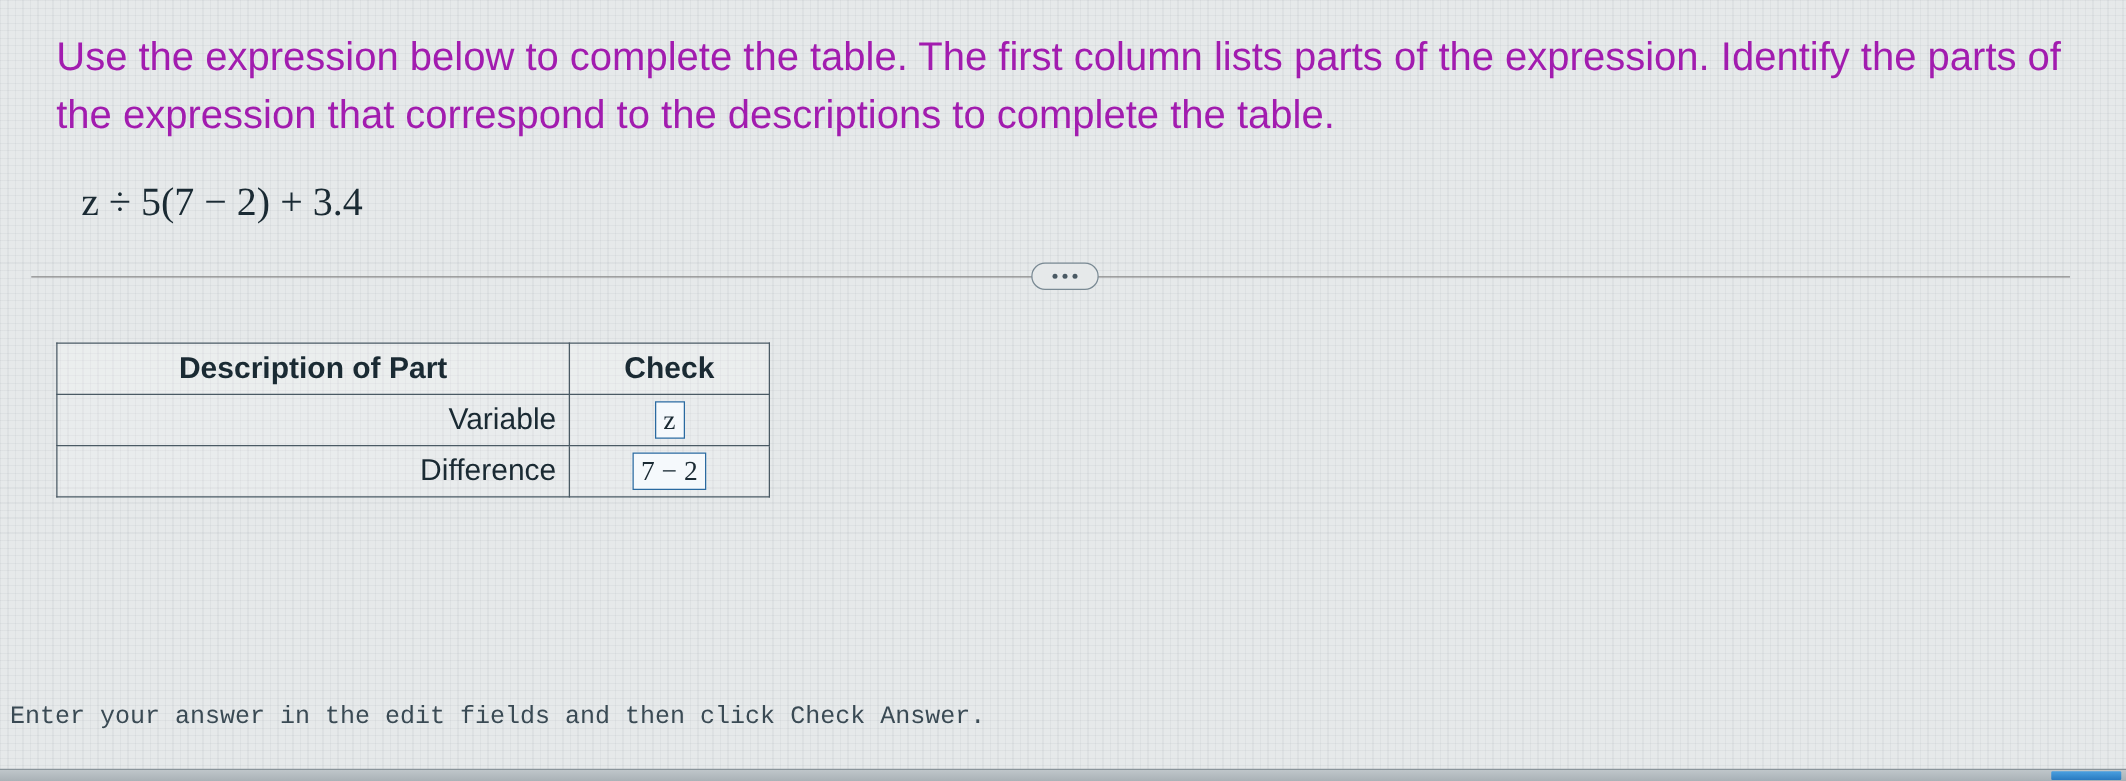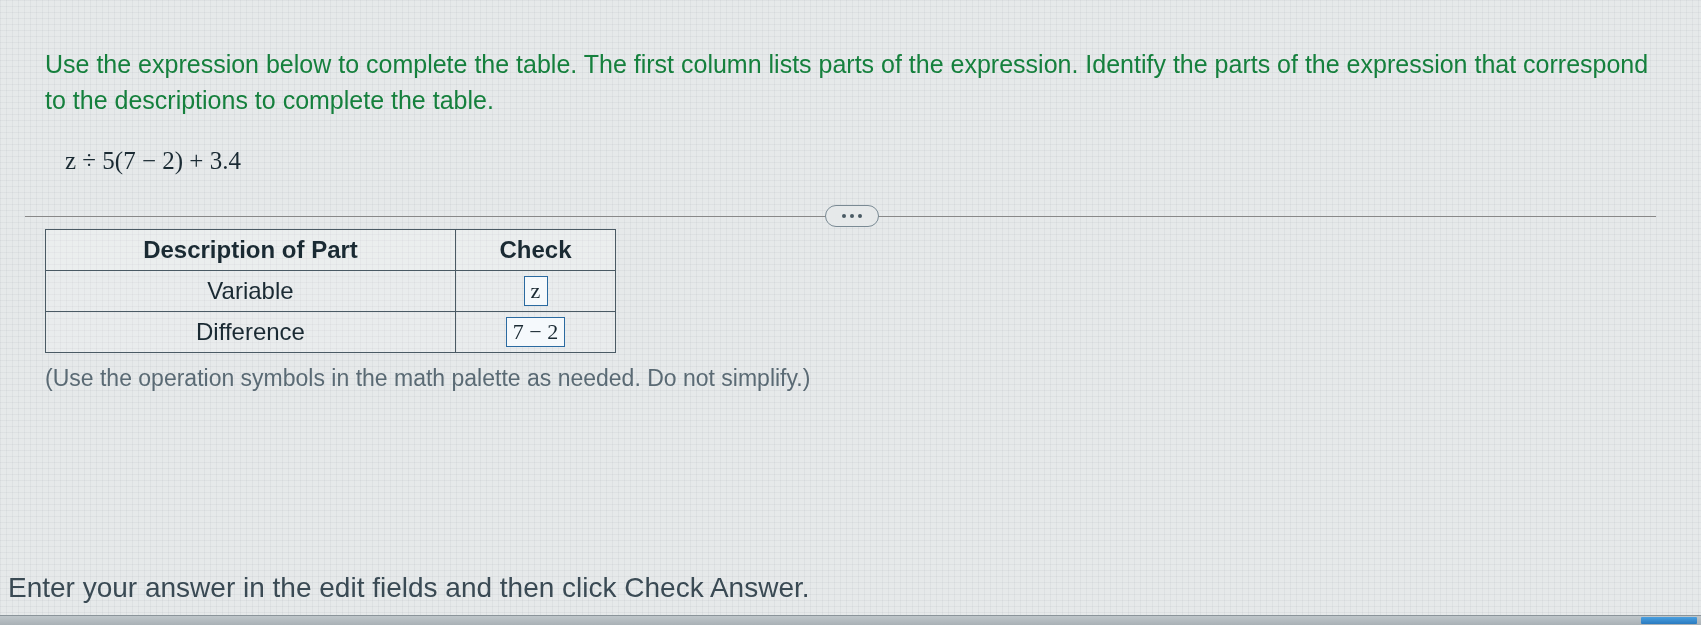--- a/index.html
+++ b/index.html
@@ -20,27 +20,26 @@
     background-image:
       repeating-linear-gradient(to right, rgba(120,130,140,0.08) 0 1px, transparent 1px 6px),
       repeating-linear-gradient(to bottom, rgba(120,130,140,0.08) 0 1px, transparent 1px 6px);
   }
   .content {
     position: relative;
     padding: 22px 45px 0 45px;
     color: #1a2a33;
   }
   .instructions {
-    font-size: 25px;
+    font-size: 32px;
     line-height: 1.45;
-    color: #15803d;
-    margin-top: 24px;
+    color: #a21caf;
   }
   .expression {
-    font-size: 25px;
+    font-size: 32px;
     margin-top: 28px;
     margin-left: 20px;
     font-family: "Times New Roman", serif;
     color: #1a2a33;
   }
   .divider-row {
     margin-top: 30px;
     position: relative;
     height: 24px;
   }
@@ -63,30 +62,31 @@
     display: flex;
     align-items: center;
     justify-content: center;
     gap: 4px;
     cursor: pointer;
   }
   .ellipsis-pill span.dot {
     width: 4px; height: 4px; background:#4a5a64; border-radius:50%;
   }
   .answer-area {
+    margin-top: 40px;
   }
   table.parts {
     border-collapse: collapse;
     background: rgba(255,255,255,0.15);
   }
   table.parts th, table.parts td {
     border: 1px solid #4a5a64;
     font-size: 24px;
     color: #1a2a33;
-    text-align: center;
+    text-align: right;
     vertical-align: middle;
   }
   table.parts th {
     font-weight: bold;
     text-align: center;
     padding: 6px 10px;
     background: rgba(255,255,255,0.1);
   }
   table.parts th.desc { width: 410px; }
   table.parts th.part { width: 160px; }
@@ -114,23 +114,24 @@
     padding: 0;
   }
   .hint-text {
     font-size: 23px;
     color: #5a6a74;
     margin-top: 12px;
   }
   .footer-instr {
     position: absolute;
     left: 8px;
-    bottom: 21px;
-    font-size: 28px;
+    bottom: 40px;
+    font-size: 20px;
     color: #3a4a54;
+    font-family: Liberation Mono, monospace;
   }
   .bottom-strip {
     position: absolute;
     left: 0; right: 0; bottom: 0;
     height: 10px;
     background: linear-gradient(#bfc6ca, #a9b1b6);
     border-top: 1px solid #8a949a;
   }
   .bottom-strip .accent {
     position: absolute;
@@ -179,21 +180,20 @@
         </tr>
         <tr>
           <td class="desc">Difference</td>
           <td class="part">
             <span class="answer-box">7 − 2</span>
           </td>
         </tr>
       </tbody>
     </table>
 
-    <div class="hint-text">(Use the operation symbols in the math palette as needed. Do not simplify.)</div>
   </div>
 
 </div>
 
 <div class="footer-instr">Enter your answer in the edit fields and then click Check Answer.</div>
 
 <div class="bottom-strip">
   <div class="accent"></div>
 </div>
 

